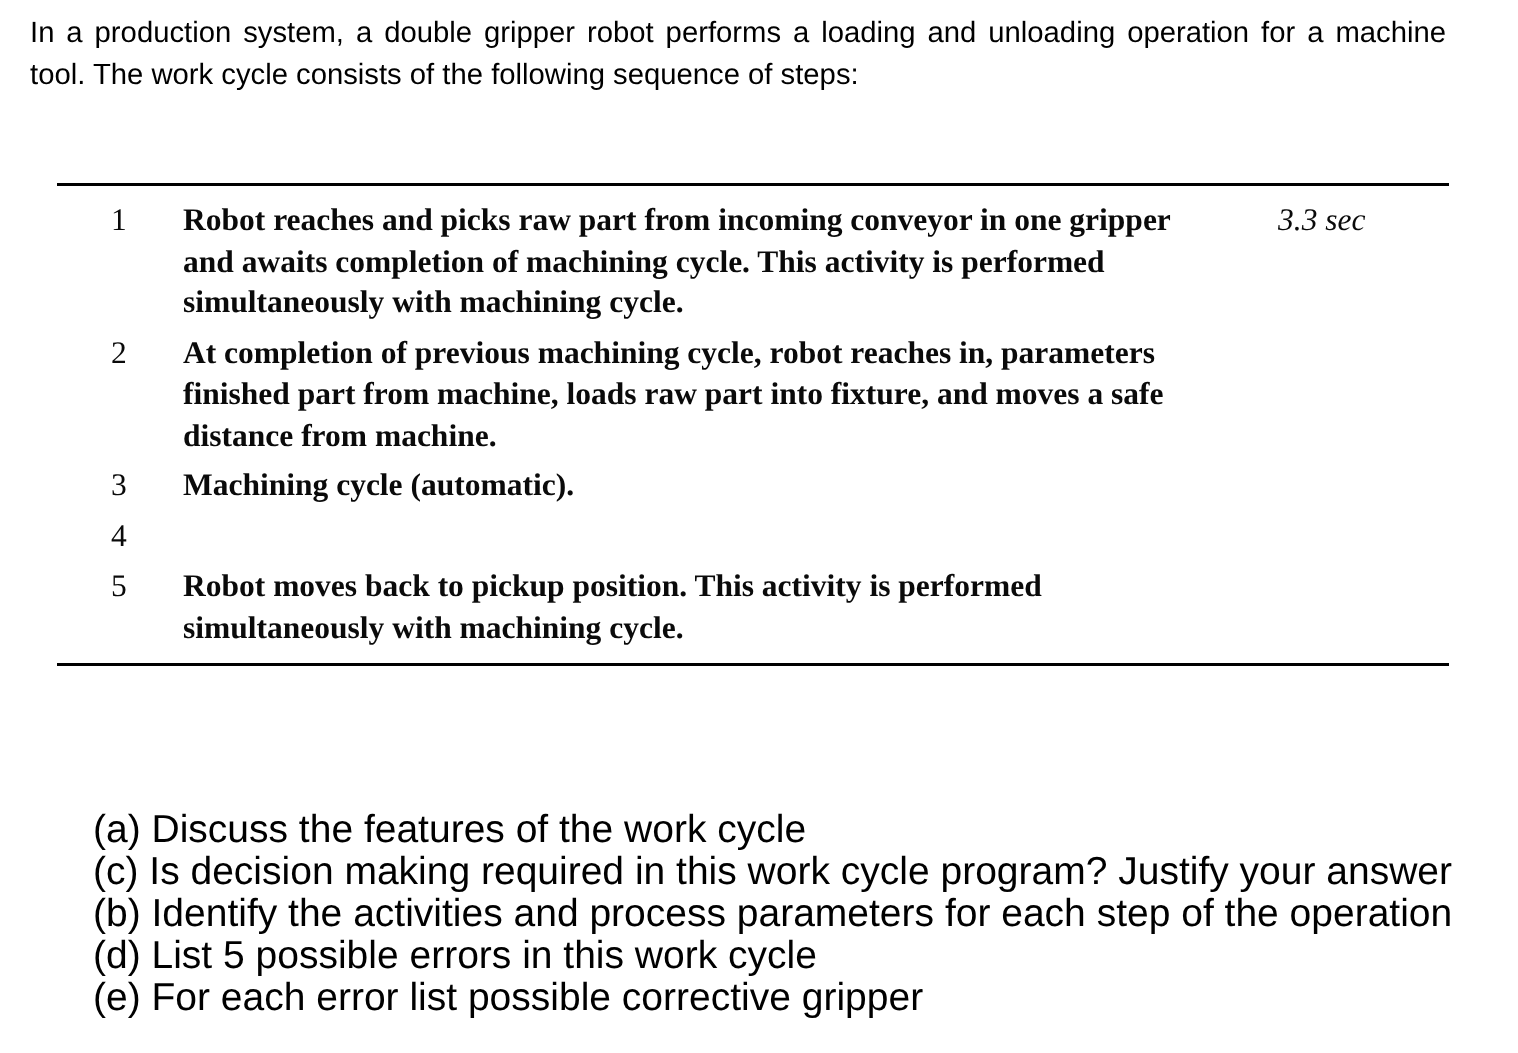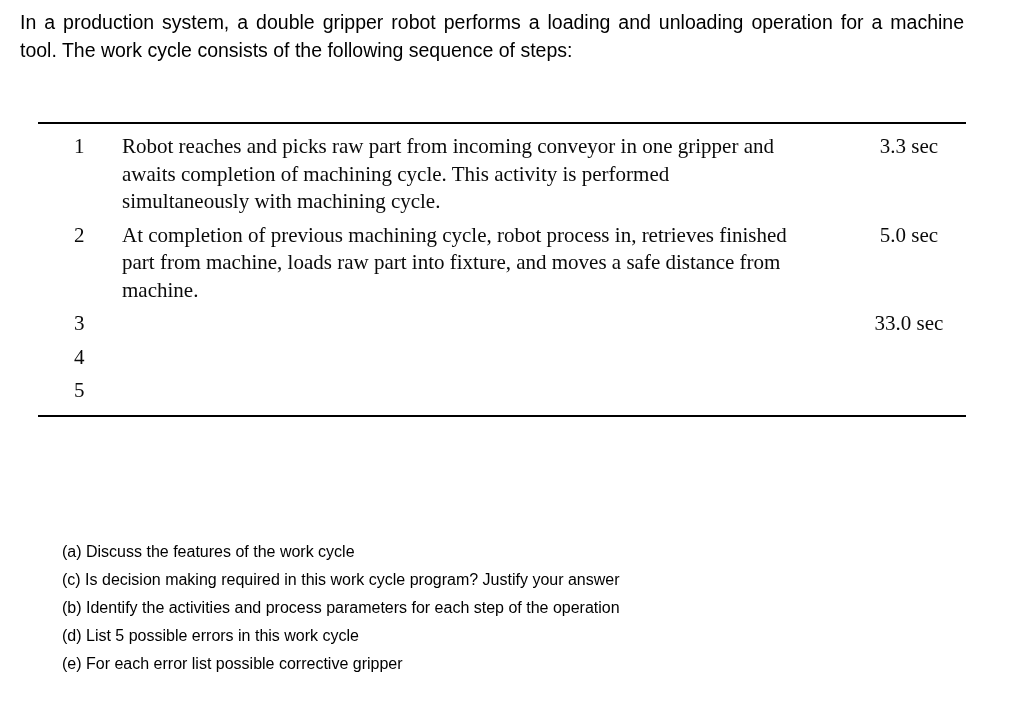--- a/index.html
+++ b/index.html
@@ -53,36 +53,38 @@
   .trow:last-child { margin-bottom: 0; }
   .step-num {
     grid-column: 2;
     text-align: left;
     padding-left: 6px;
   }
   .step-desc {
     grid-column: 3;
     padding-right: 26px;
     max-width: 700px;
+    font-weight: bold;
   }
   .step-time {
     grid-column: 4;
-    text-align: center;
+    text-align: left;
     padding-left: 14px;
     white-space: nowrap;
+    font-style: italic;
   }
 
   
   .questions {
     position: absolute;
     top: 538px;
     left: 62px;
     width: 900px;
     font-family: "Liberation Sans", sans-serif;
-    font-size: 16px;
+    font-size: 26px;
     line-height: 28px;
     color: #000000;
   }
   .question-line { white-space: nowrap; }
 </style>
 </head>
 <body>
 
 <div class="page">
 
@@ -91,35 +93,35 @@
   <div class="work-table">
 
     <div class="trow">
       <span class="step-num">1</span>
       <span class="step-desc">Robot reaches and picks raw part from incoming conveyor in one gripper and awaits completion of machining cycle. This activity is performed simultaneously with machining cycle.</span>
       <span class="step-time">3.3 sec</span>
     </div>
 
     <div class="trow">
       <span class="step-num">2</span>
-      <span class="step-desc">At completion of previous machining cycle, robot process in, retrieves finished part from machine, loads raw part into fixture, and moves a safe distance from machine.</span>
-      <span class="step-time">5.0 sec</span>
+      <span class="step-desc">At completion of previous machining cycle, robot reaches in, parameters finished part from machine, loads raw part into fixture, and moves a safe distance from machine.</span>
     </div>
 
     <div class="trow">
       <span class="step-num">3</span>
-      <span class="step-time">33.0 sec</span>
+      <span class="step-desc">Machining cycle (automatic).</span>
     </div>
 
     <div class="trow">
       <span class="step-num">4</span>
     </div>
 
     <div class="trow">
       <span class="step-num">5</span>
+      <span class="step-desc">Robot moves back to pickup position. This activity is performed simultaneously with machining cycle.</span>
     </div>
 
   </div>
 
   <div class="questions">
     <div class="question-line">(a) Discuss the features of the work cycle</div>
     <div class="question-line">(c) Is decision making required in this work cycle program? Justify your answer</div>
     <div class="question-line">(b) Identify the activities and process parameters for each step of the operation</div>
     <div class="question-line">(d) List 5 possible errors in this work cycle</div>
     <div class="question-line">(e) For each error list possible corrective gripper</div>

